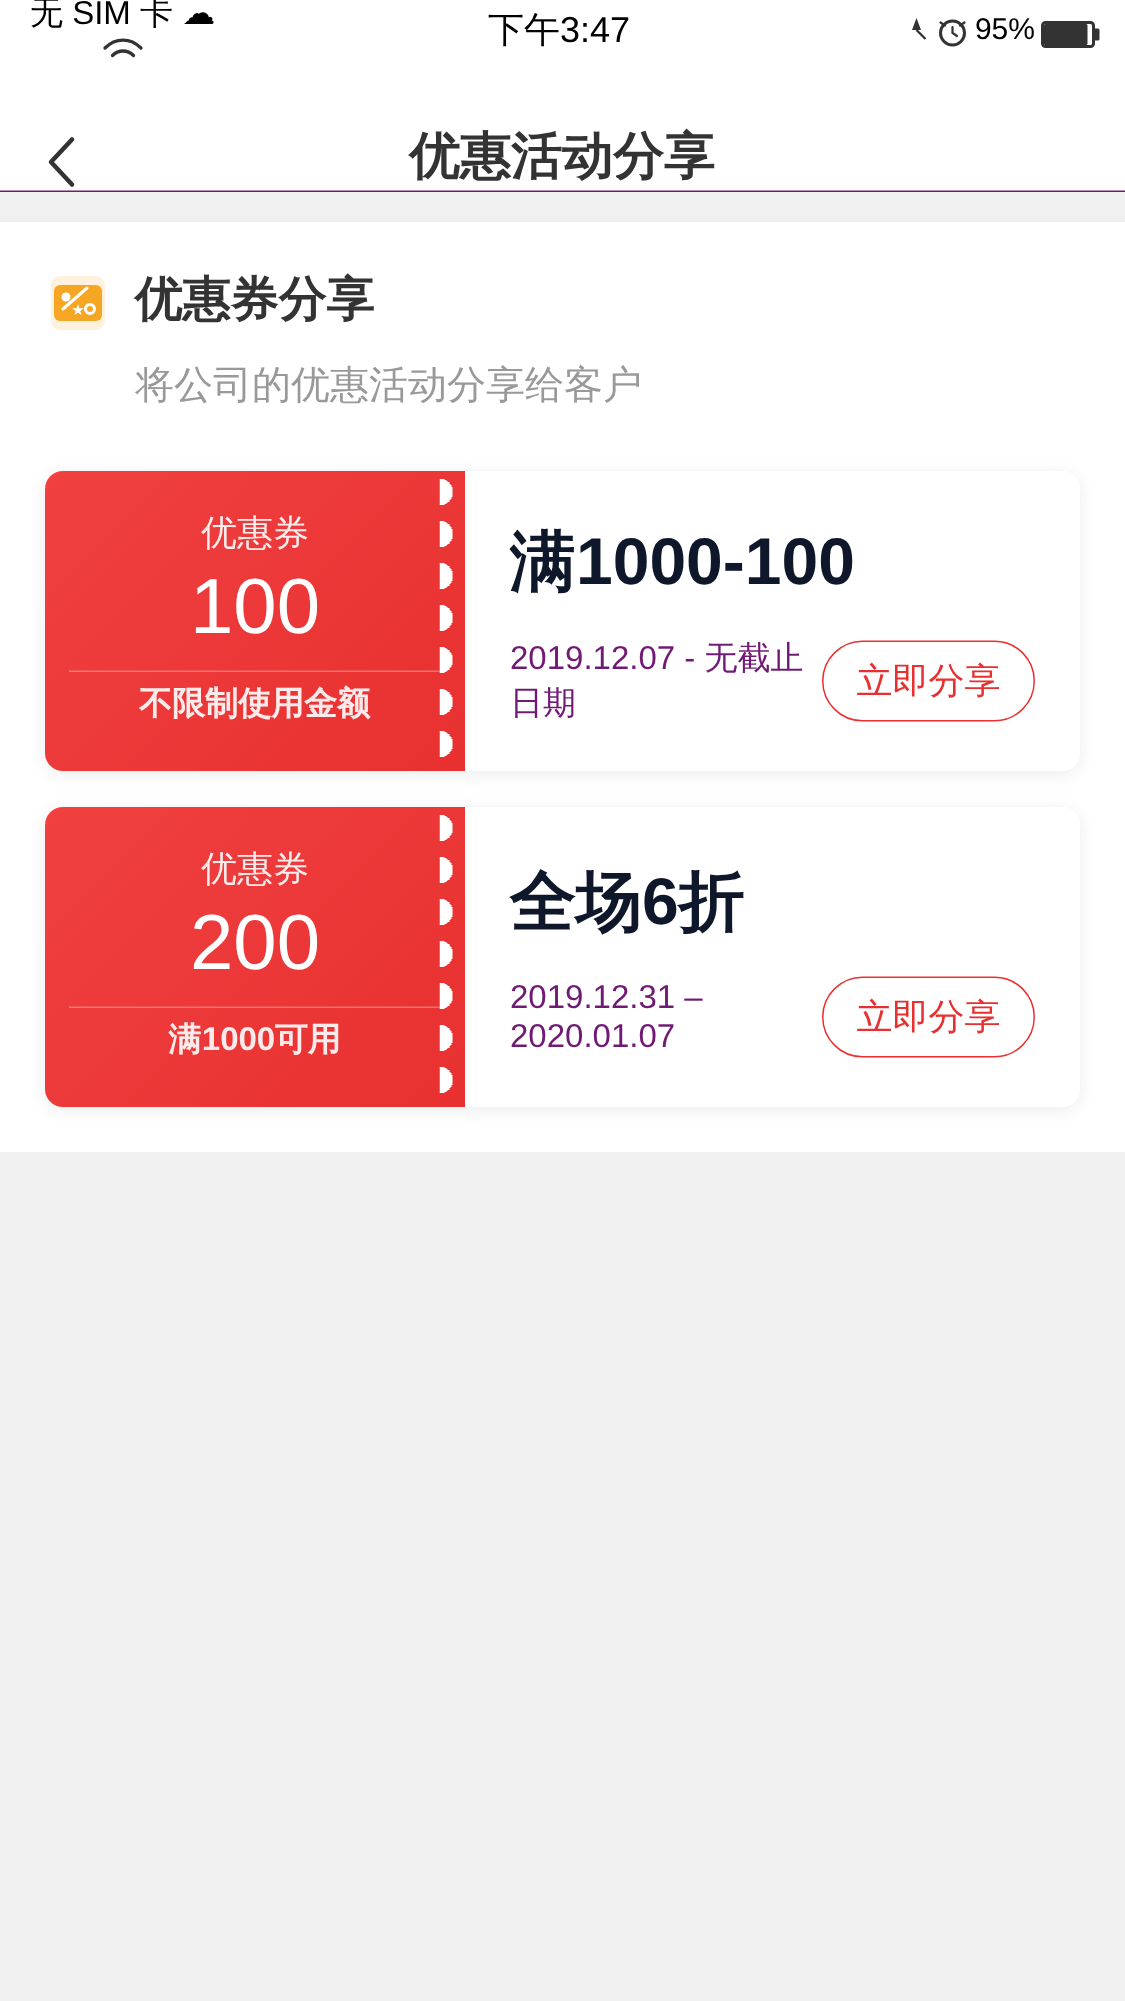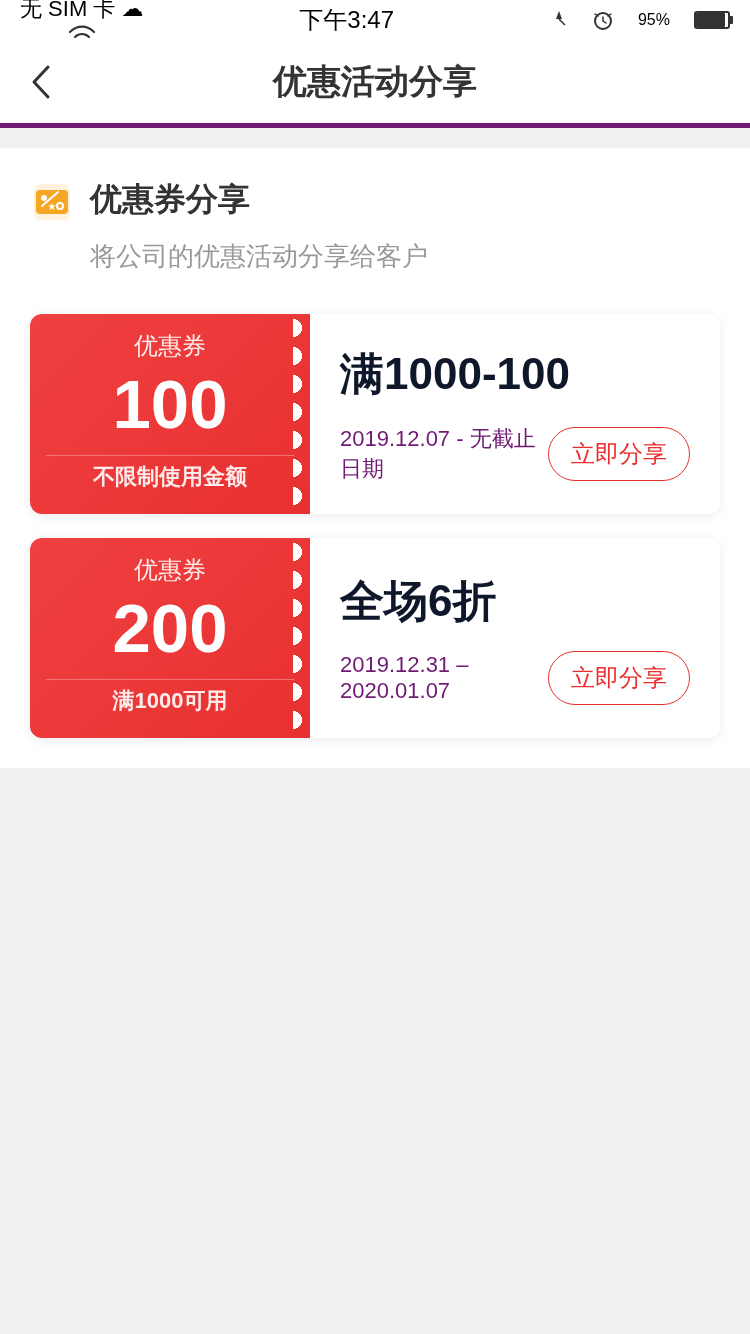--- a/index.html
+++ b/index.html
@@ -30,23 +30,23 @@
       gap: 0;
       font-size: 22px;
       flex-direction: column;
     }
     .status-center {
       font-size: 24px;
       font-weight: 500;
     }
     .status-right {
       display: flex;
-      align-items: center;
-      gap: 24px;
-      font-size: 16px;
+      align-items: flex-end;
+      gap: 4px;
+      font-size: 20px;
     }
     .battery-icon {
       width: 36px;
       height: 18px;
       border: 2px solid #333;
       border-radius: 3px;
       position: relative;
       display: inline-block;
     }
     .battery-icon::after {
@@ -66,24 +66,24 @@
       background: #333;
       border-radius: 1px;
     }
 
     
     .nav-bar {
       width: 750px;
       height: 88px;
       background: #fff;
       display: flex;
-      align-items: center;
+      align-items: flex-end;
       justify-content: center;
       position: relative;
-      border-bottom: 5px solid #701a75;
+      border-bottom: 1px solid #701a75;
     }
     .nav-back {
       position: absolute;
       left: 30px;
       font-size: 36px;
       color: #333;
       cursor: pointer;
       display: flex;
       align-items: center;
     }
@@ -168,22 +168,22 @@
       background:
         radial-gradient(circle at 0 50%, #fff 9px, transparent 9px) repeat-y;
       background-size: 18px 28px;
     }
     .coupon-label {
       font-size: 24px;
       color: rgba(255,255,255,0.9);
       margin-bottom: 8px;
     }
     .coupon-amount {
-      font-size: 69px;
-      font-weight: 700;
+      font-size: 52px;
+      font-weight: 400;
       color: #fff;
       line-height: 1;
       margin-bottom: 12px;
     }
     .coupon-condition {
       font-size: 22px;
       color: rgba(255,255,255,0.9);
       text-align: center;
       padding: 6px 12px;
       border-top: 1px solid rgba(255,255,255,0.3);

